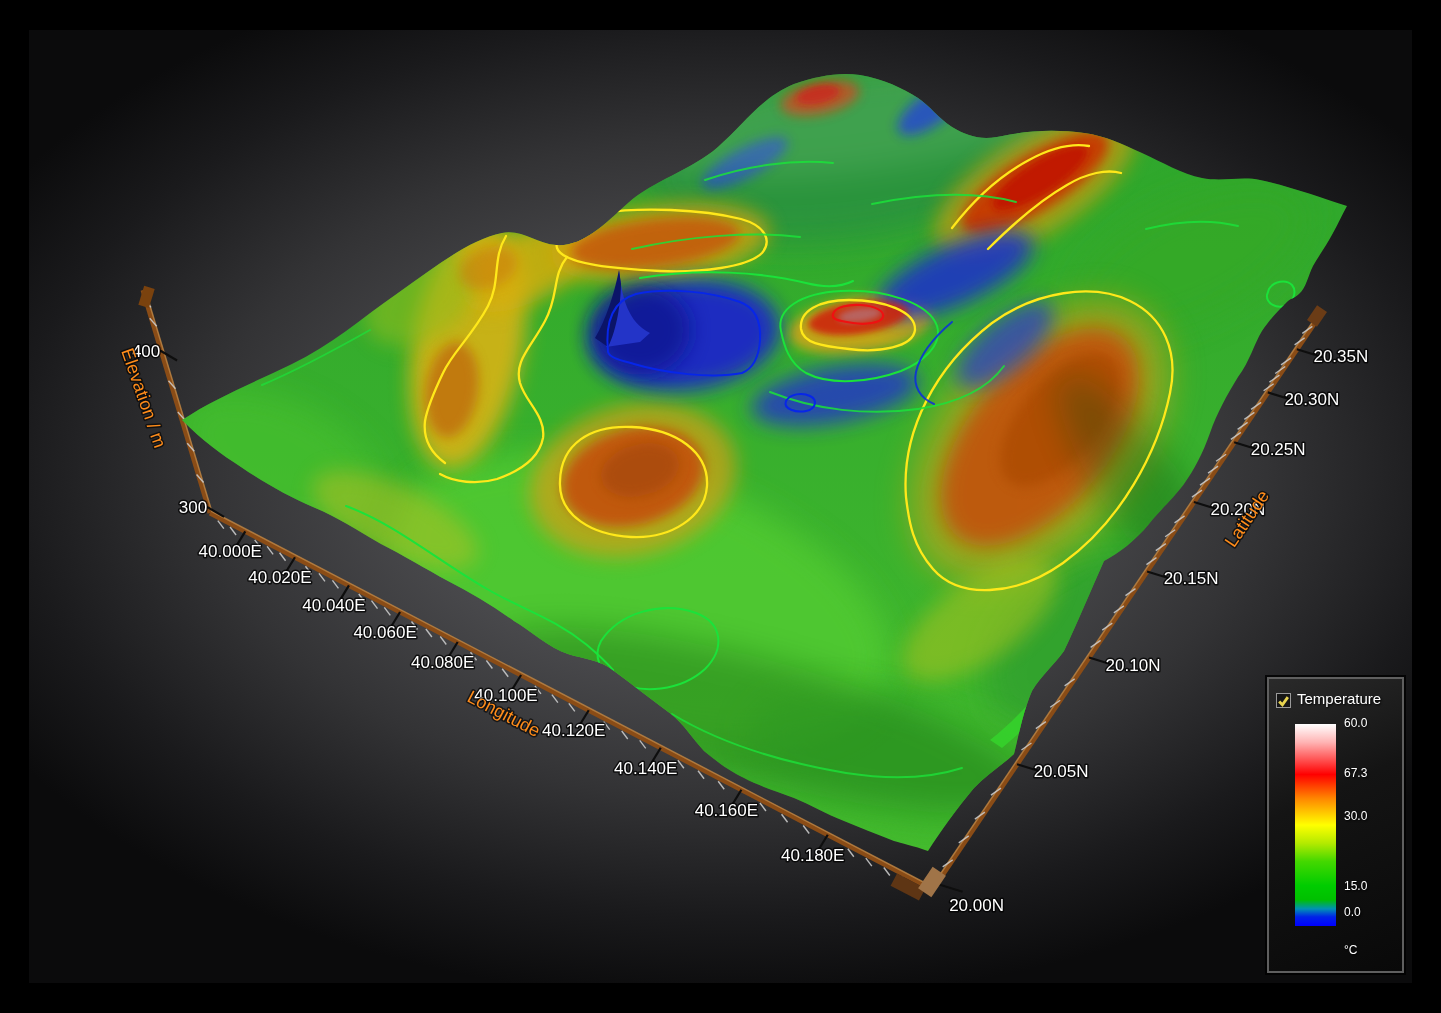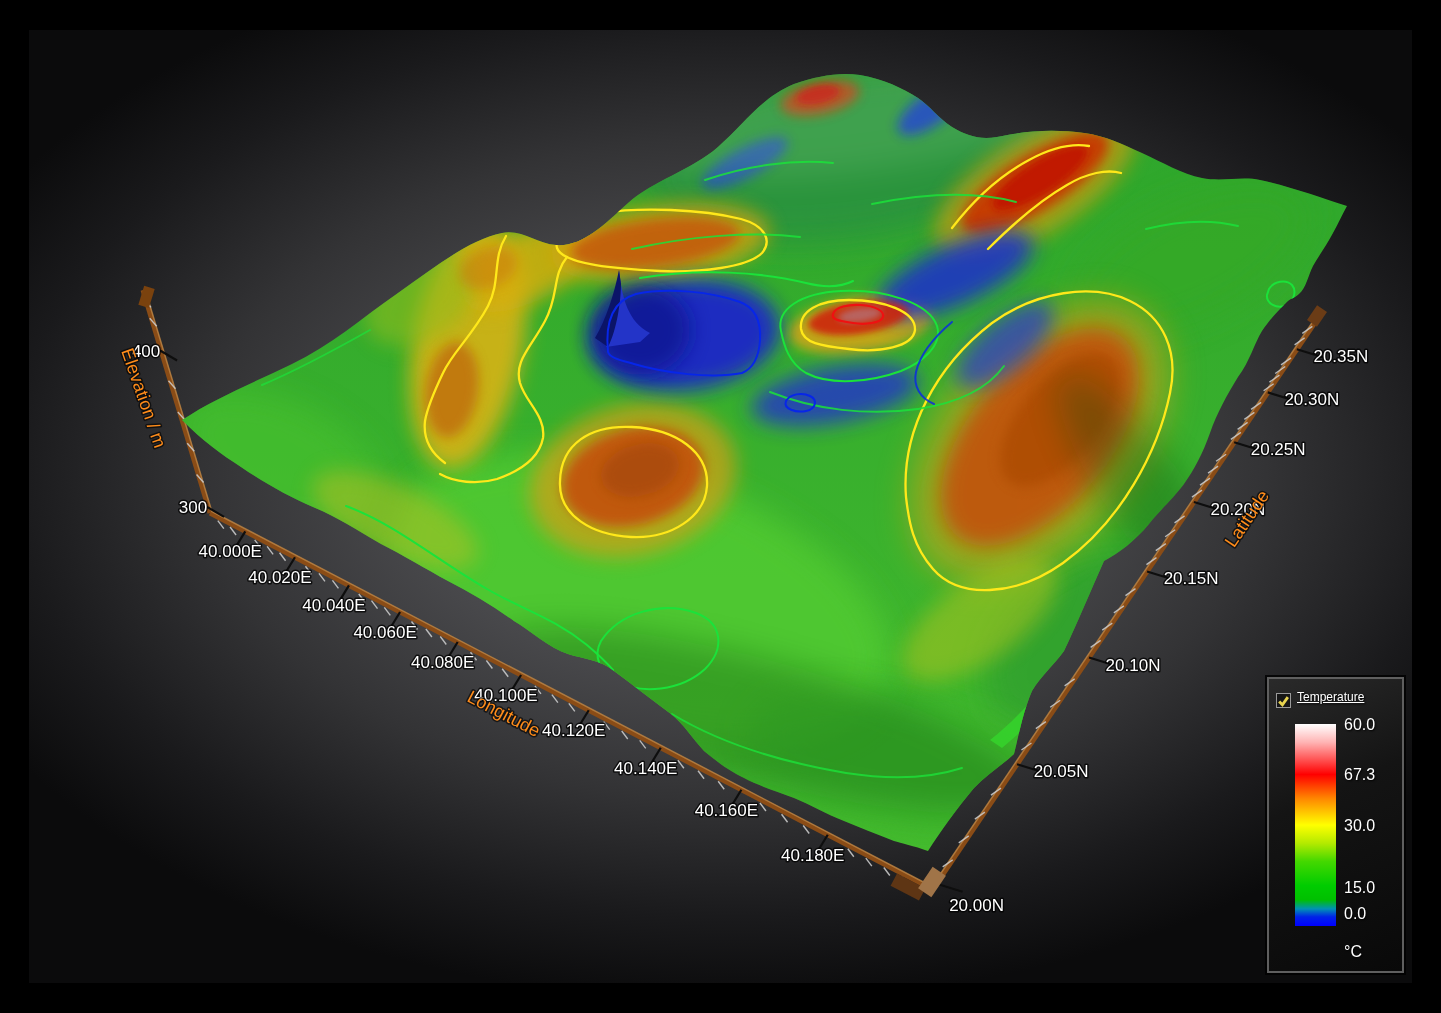--- a/index.html
+++ b/index.html
@@ -13,28 +13,28 @@
        paint-order:stroke;stroke:rgba(0,0,0,.75);stroke-width:3px;stroke-linejoin:round;}
   .axis-title{font:18px "Liberation Sans",sans-serif;fill:#ff8c1a;
        paint-order:stroke;stroke:rgba(0,0,0,.6);stroke-width:3px;stroke-linejoin:round;}
   .legend{position:absolute;left:1267px;top:677px;width:137px;height:296px;
        box-sizing:border-box;border:2px solid #5f5f5f;
        background:linear-gradient(155deg,#2a2a2a 0%,#141414 40%,#090909 100%);
        box-shadow:0 0 0 2px rgba(0,0,0,.8);}
   .legend .cb{position:absolute;left:7px;top:14px;width:15px;height:15px;
        box-sizing:border-box;border:1px solid #9a9a9a;background:#161616;}
   .legend .cb svg{position:absolute;left:0;top:1px;width:13px;height:13px;}
-  .legend-title{position:absolute;left:28px;top:11px;color:#fff;font-size:12px;
-       text-shadow:1px 1px 2px #000;text-decoration:underline;}
+  .legend-title{position:absolute;left:28px;top:11px;color:#fff;font-size:15px;
+       text-shadow:1px 1px 2px #000;}
   .colorbar{position:absolute;left:26px;top:45px;width:41px;height:202px;
        background:linear-gradient(180deg,
         #ffffff 0%, #ffb4b4 9%, #ff4444 19%, #ff0000 25%, #ff8800 37%,
         #ffff00 50%, #b4ea00 59%, #44d800 68%, #00cc00 80%, #00c000 87%,
         #0092b4 91.5%, #0022e8 95.5%, #0000ff 100%);}
-  .cb-label{position:absolute;left:75px;width:56px;color:#fff;font-size:16px;
+  .cb-label{position:absolute;left:75px;width:56px;color:#fff;font-size:12px;
        text-shadow:1px 1px 2px #000;}
 </style>
 </head>
 <body>
 
 <div class="panel"></div>
 
 <svg class="scene" viewBox="0 0 1441 1013">
   <defs>
     <path id="silhouette" d="M 182 420
@@ -310,17 +310,17 @@
 <div class="legend">
   <div class="cb">
     <svg viewBox="0 0 12 12">
       <path d="M2 6 L5 9 L10 2" stroke="#e8d44f" stroke-width="2.6" fill="none"></path>
     </svg>
   </div>
   <div class="legend-title">Temperature</div>
   <div class="colorbar"></div>
   <div class="cb-label" style="top:37px">60.0</div>
   <div class="cb-label" style="top:87px">67.3</div>
-  <div class="cb-label" style="top:138px">30.0</div>
+  <div class="cb-label" style="top:130px">30.0</div>
   <div class="cb-label" style="top:200px">15.0</div>
   <div class="cb-label" style="top:226px">0.0</div>
   <div class="cb-label" style="top:264px">°C</div>
 </div>
 
 </body></html>

